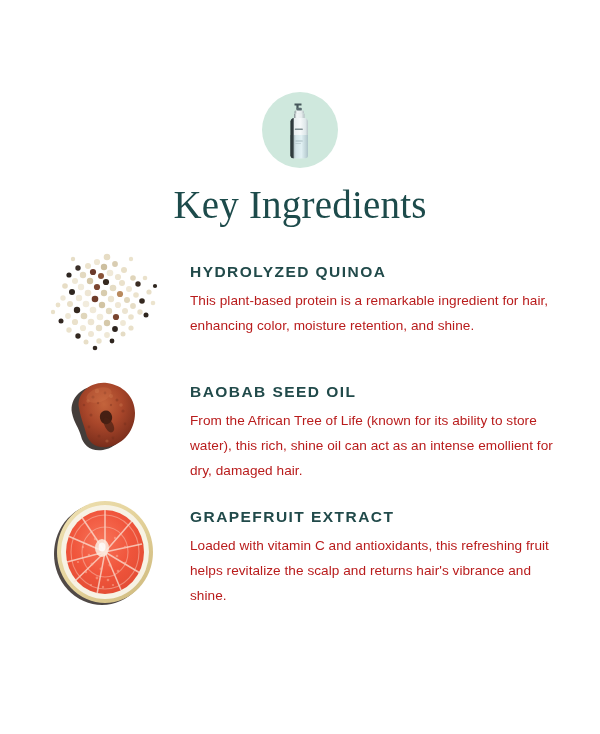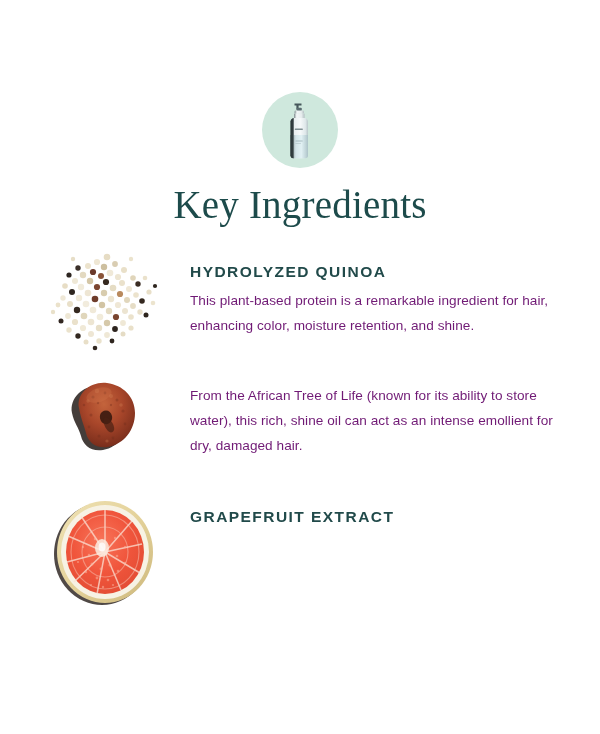--- a/index.html
+++ b/index.html
@@ -102,21 +102,21 @@
     letter-spacing: 1.45px;
     color: #214a4a;
     margin: 0 0 7px 0;
     text-transform: uppercase;
     line-height: 18px;
   }
   .ing-desc {
     font-family: "Liberation Sans", sans-serif;
     font-size: 13.6px;
     line-height: 25px;
-    color: #701a75;
+    color: #b91c1c;
     margin: 0;
     letter-spacing: 0.05px;
   }
 </style>
 </head>
 <body>
 
 <div class="page">
 
   <div class="hero-badge">
@@ -301,20 +301,21 @@
               <circle cx="66" cy="29" r="2.0"></circle>
             <circle cx="76" cy="38" r="1.8"></circle>
               <circle cx="43" cy="34" r="1.7"></circle>
             <circle cx="62" cy="74" r="1.6"></circle>
           </g>
 
           <ellipse cx="54" cy="28" rx="13" ry="7" fill="#d87c4e" opacity="0.25" transform="rotate(-18 54 28)"></ellipse>
         </svg>
       </div>
       <div class="copy">
+        <p class="ing-title">BAOBAB SEED OIL</p>
         <p class="ing-desc">From the African Tree of Life (known for its ability to store water), this rich, shine oil can act as an intense emollient for dry, damaged hair.</p>
       </div>
     </div>
 
     <div class="row row-2">
       <div class="thumb">
         <svg width="120" height="120" viewBox="0 0 120 120" xmlns="http://www.w3.org/2000/svg">
           <defs>
             <radialGradient id="fleshGrad" cx="0.45" cy="0.38" r="0.68">
               <stop offset="0" stop-color="#f8755a"></stop>
@@ -374,17 +375,18 @@
             <circle cx="68" cy="93" r="1.1"></circle>
               <circle cx="33" cy="70" r="1.1"></circle>
           </g>
 
           <ellipse cx="57" cy="56" rx="7" ry="9" fill="#fcece0" opacity="0.85"></ellipse>
           <ellipse cx="57" cy="55" rx="3.4" ry="4.6" fill="#ffffff" opacity="0.75"></ellipse>
         </svg>
       </div>
       <div class="copy">
         <p class="ing-title">GRAPEFRUIT EXTRACT</p>
+        <p class="ing-desc">Loaded with vitamin C and antioxidants, this refreshing fruit helps revitalize the scalp and returns hair's vibrance and shine.</p>
       </div>
     </div>
 
   </div>
 </div>
 
 </body></html>

